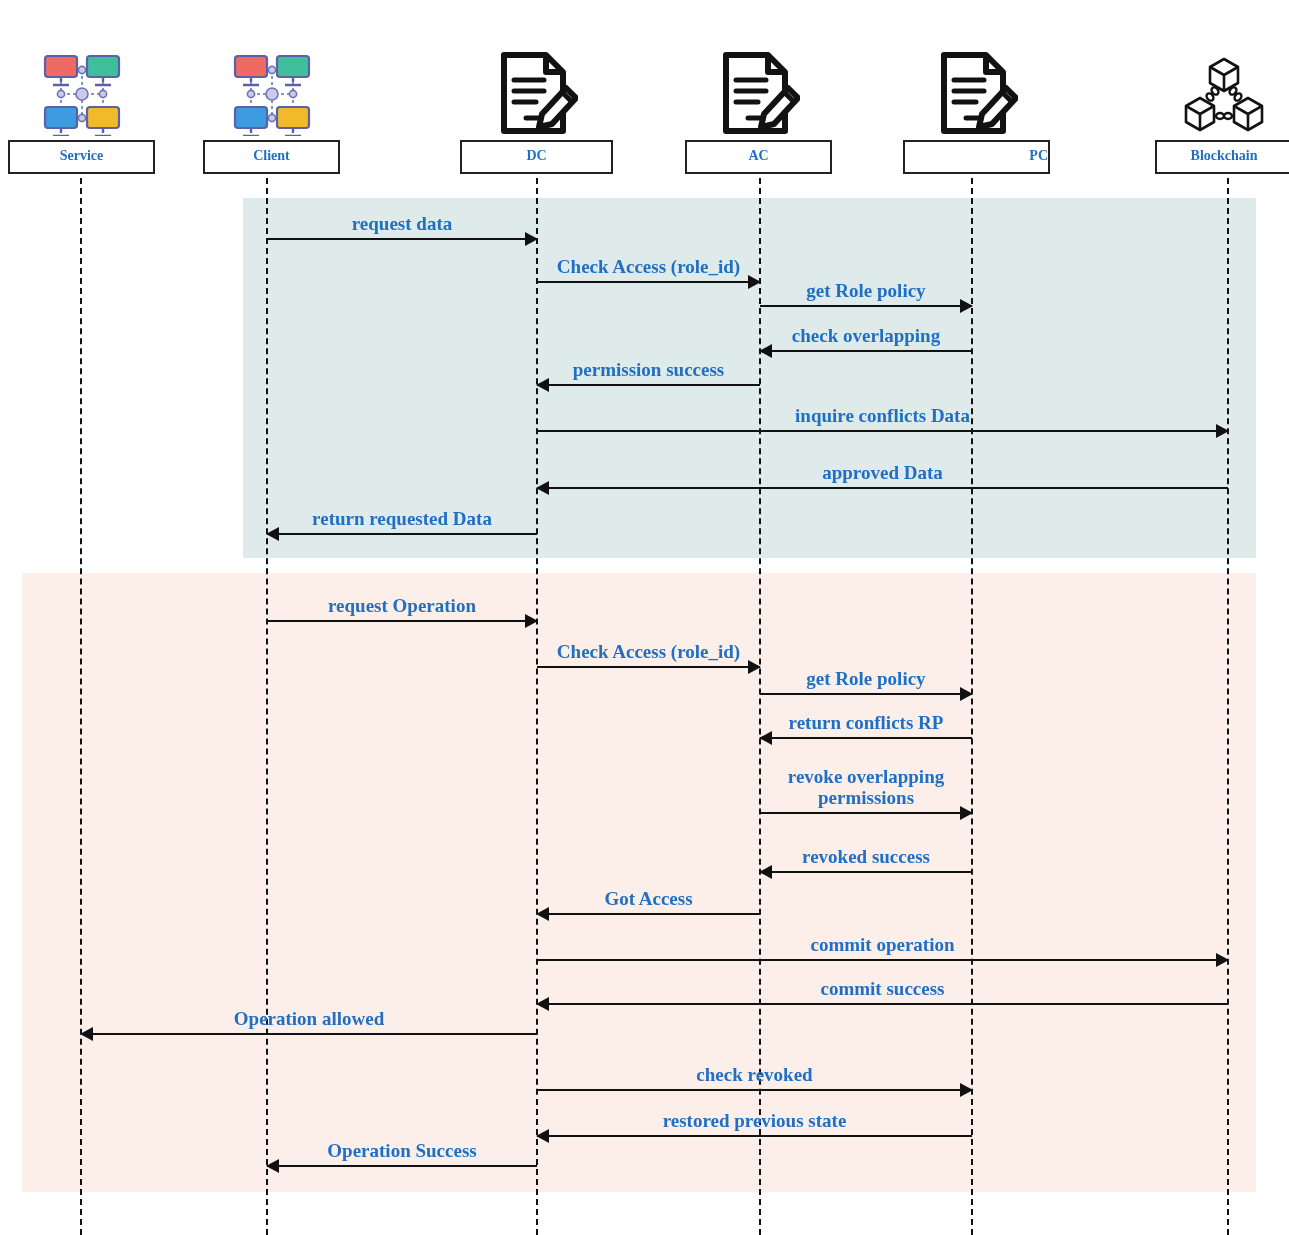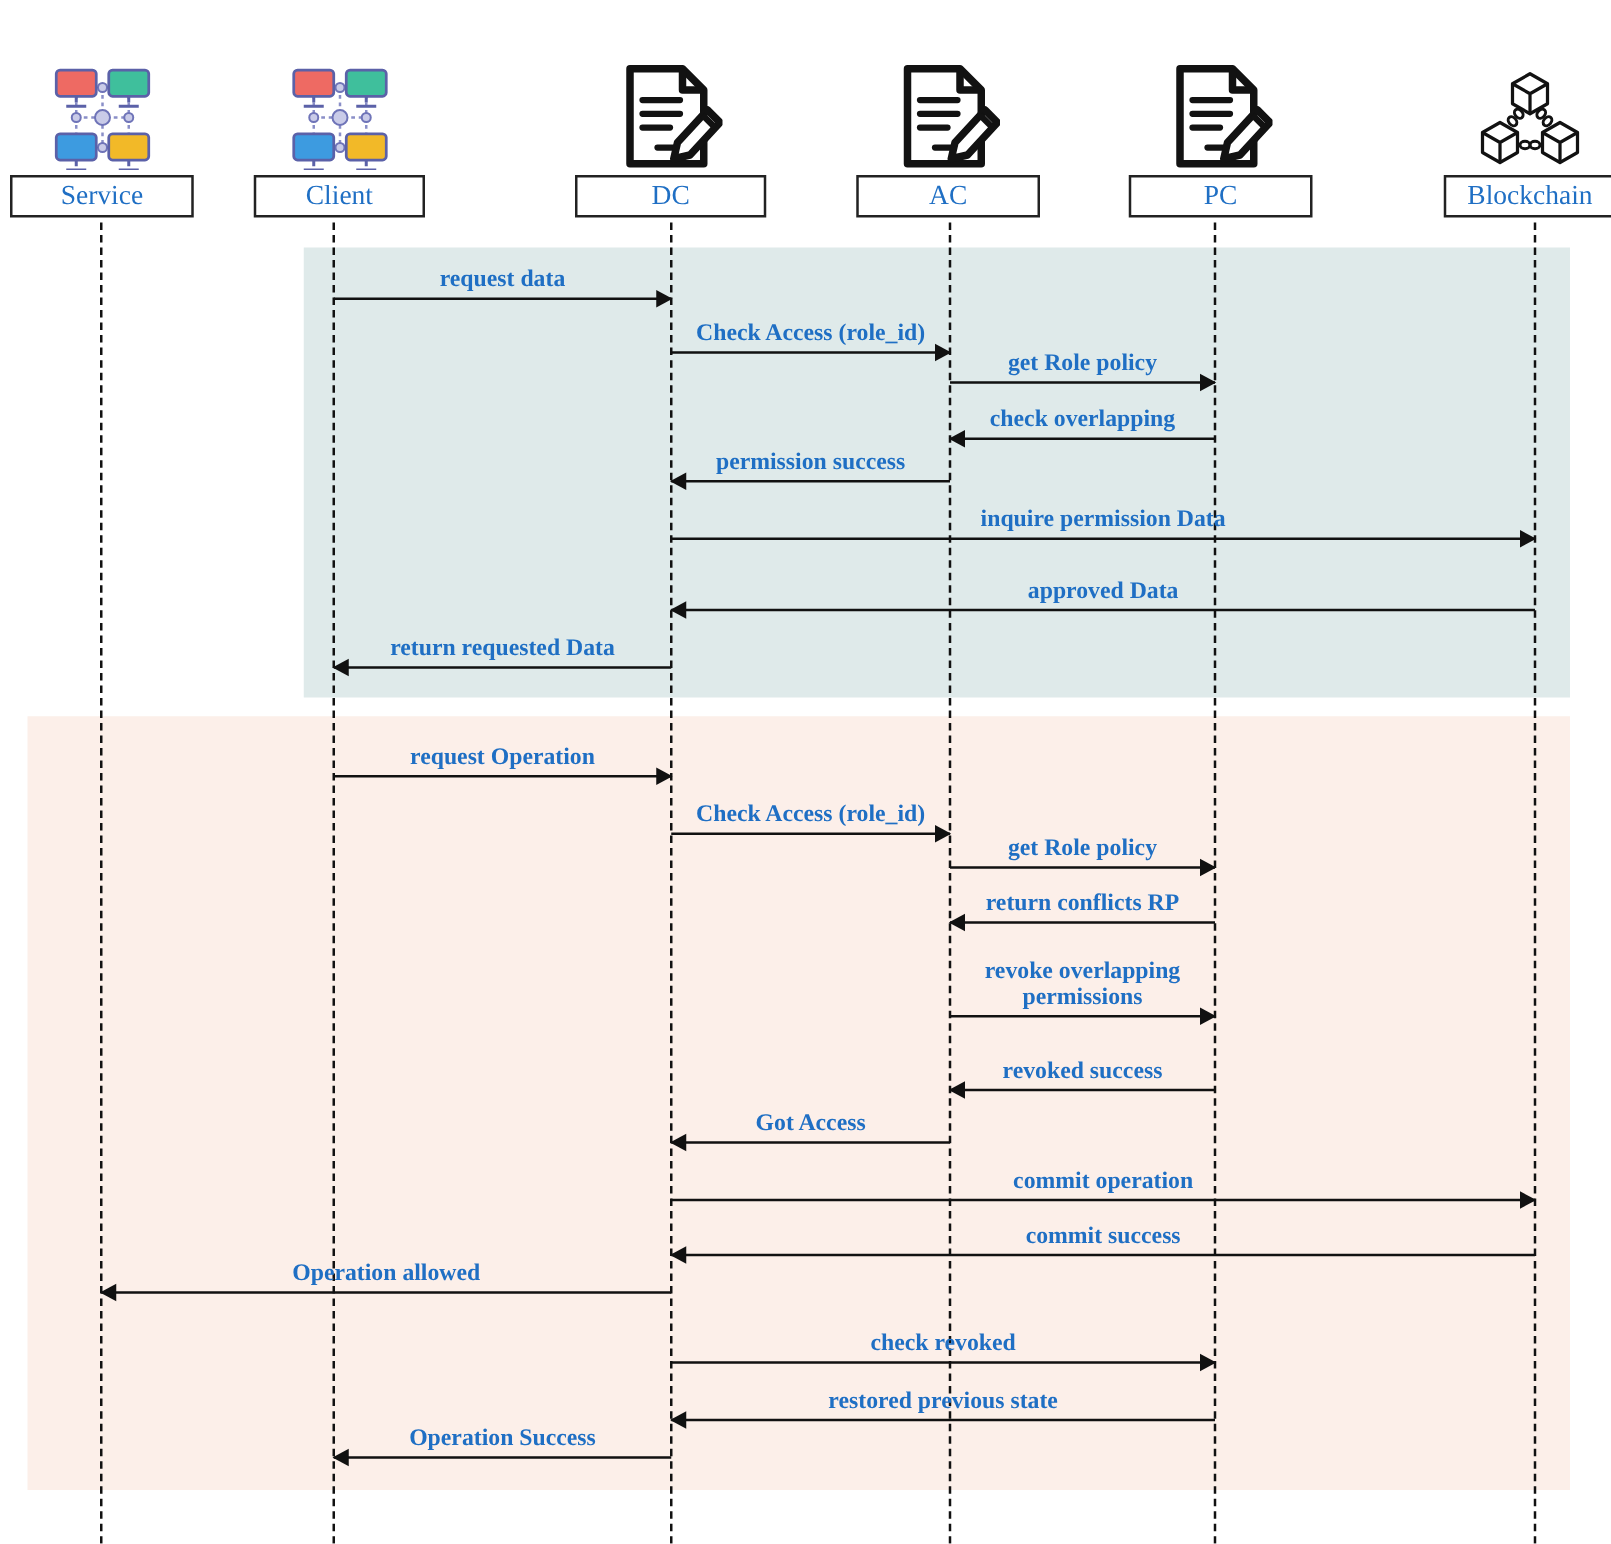--- a/index.html
+++ b/index.html
@@ -26,22 +26,22 @@
     align-items:flex-end;
     justify-content:center;
     padding-bottom:4px;
     box-sizing:border-box;
   }
   .participant .name-box{
     border:2px solid #222222;
     background:#ffffff;
     height:30px;
     line-height:28px;
-    font-weight:normal;
-    font-size:22px;
+    font-weight:bold;
+    font-size:14px;
     color:#1f6fc4;
     white-space:nowrap;
     overflow:hidden;
   }
 
   
   .lifeline{
     position:absolute;
     width:0;
     border-left:2px dashed #111111;
@@ -197,21 +197,21 @@
               <path d="M30 68 h22"></path>
       </g>
       <g transform="rotate(0)">
         <path d="M46 64 L70 38 l10 10 L56 74 l-13 3 z" fill="#ffffff" stroke="#121212" stroke-width="6" stroke-linejoin="round"></path>
         <path d="M66 42 l10 10" stroke="#121212" stroke-width="5"></path>
       </g>
     </svg>
         </div>
         <div class="name-box">AC</div>
       </div>
-      <div class="participant" style="left: 903px; top: 30px; width: 147px;">
+      <div class="participant" style="left: 903px; top: 30px; width: 147px; text-align: right;">
         <div class="icon-wrap">
           <svg width="82" height="86" viewBox="0 0 82 86" aria-hidden="true">
       <path d="M8 5 h42 l17 17 v31 M8 5 v76 h59 V53" fill="#ffffff" stroke="#121212" stroke-width="6" stroke-linejoin="round" stroke-linecap="round"></path>
       <path d="M50 5 v17 h17" fill="none" stroke="#121212" stroke-width="6" stroke-linejoin="round"></path>
       <g stroke="#121212" stroke-width="5" stroke-linecap="round">
         <path d="M18 30 h30"></path>
               <path d="M18 41 h30"></path>
         <path d="M18 52 h22"></path>
               <path d="M30 68 h22"></path>
       </g>
@@ -269,21 +269,21 @@
         <div class="label">check overlapping</div>
       </div>
       <div class="msg to-left" style="left: 537px; width: 223px; top: 384px;">
         <div class="line"></div>
         <div class="head"></div>
         <div class="label">permission success</div>
       </div>
       <div class="msg to-right" style="left: 537px; width: 691px; top: 430px;">
         <div class="line"></div>
         <div class="head"></div>
-        <div class="label">inquire permission Data</div>
+        <div class="label">inquire conflicts Data</div>
       </div>
       <div class="msg to-left" style="left: 537px; width: 691px; top: 487px;">
         <div class="line"></div>
         <div class="head"></div>
         <div class="label">approved Data</div>
       </div>
       <div class="msg to-left" style="left: 267px; width: 270px; top: 533px;">
         <div class="line"></div>
         <div class="head"></div>
         <div class="label">return requested Data</div>

